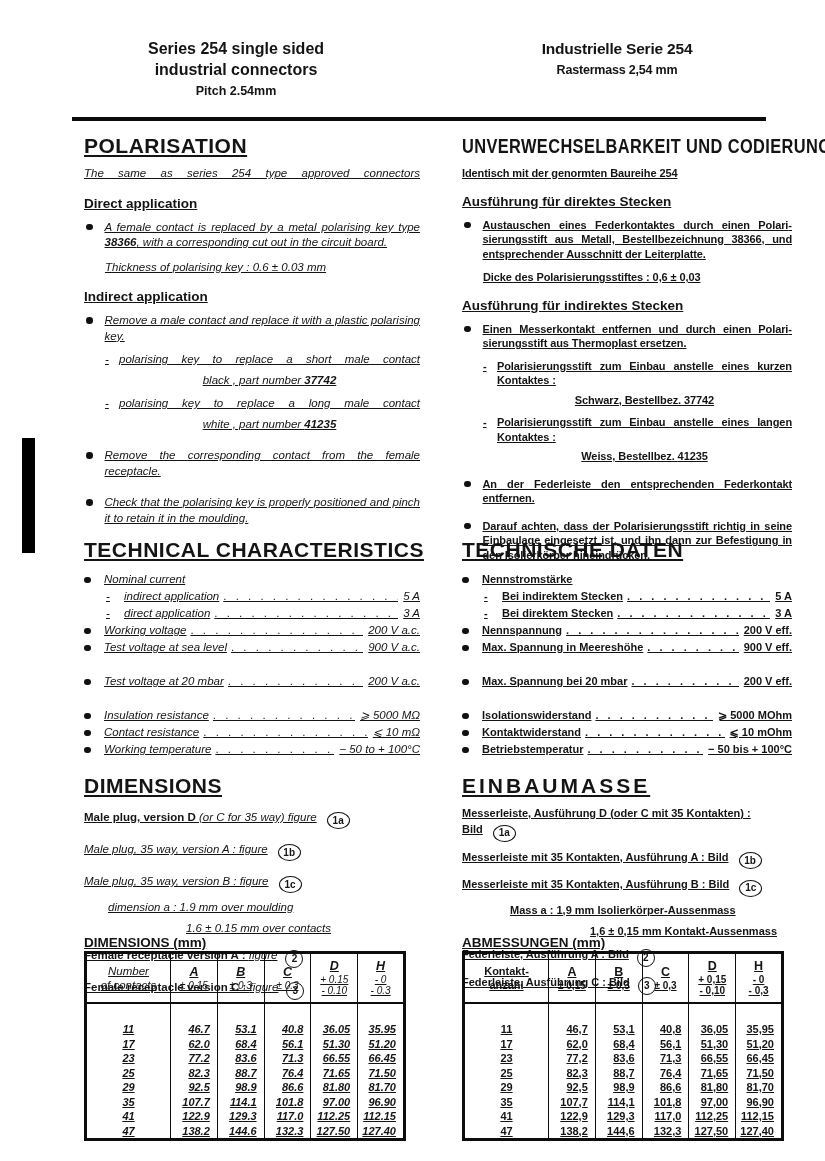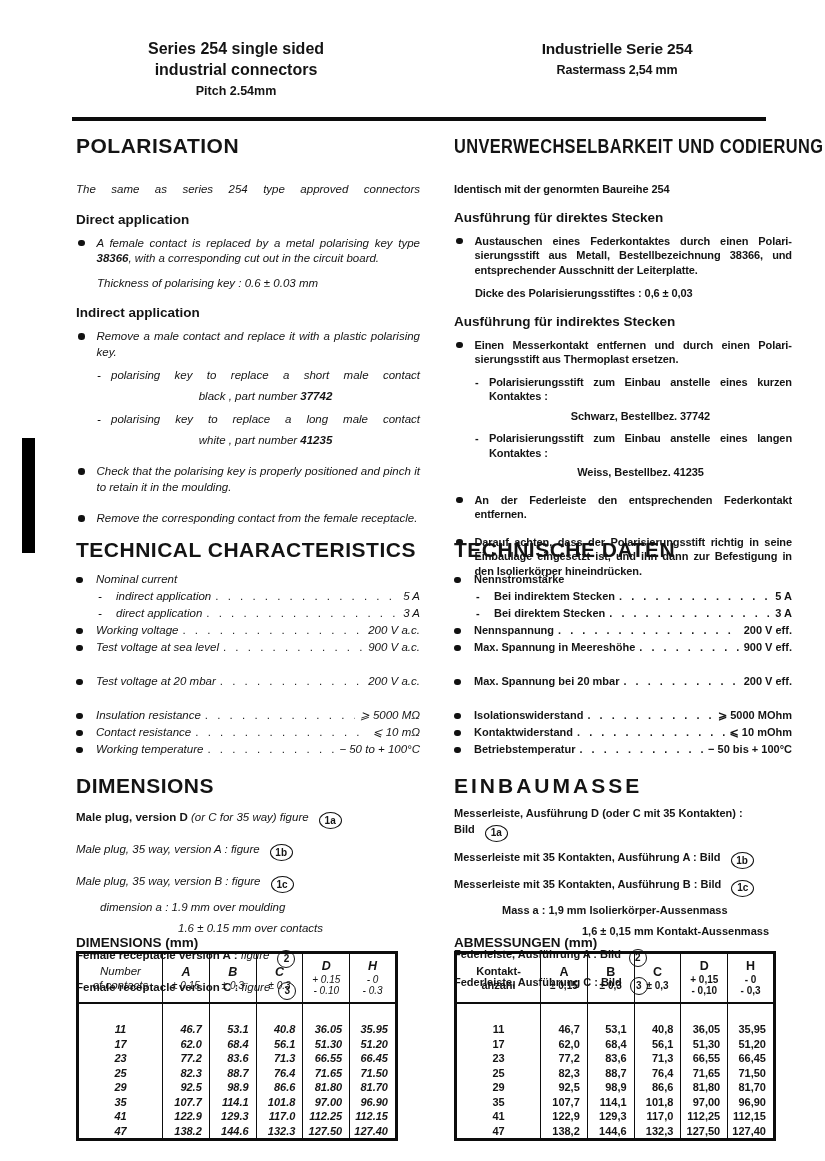--- a/index.html
+++ b/index.html
@@ -11,39 +11,39 @@
   .head-en{top:38px;left:96px;width:280px;font-size:16px;}
   .head-de{top:38px;left:477px;width:280px;font-size:15.5px;letter-spacing:-0.2px;}
   .head-sub{font-size:12.5px;margin-top:3px;line-height:16px;}
   .head-rule{position:absolute;top:117px;left:72px;width:694px;height:4px;background:#0c0c0c;}
   .margin-bar{position:absolute;top:438px;left:22px;width:13px;height:115px;background:#000;}
 
   
   .col{position:absolute;top:134px;}
   .col-en{left:72px;width:348px;}
   .col-de{left:450px;width:342px;}
-  .sec{position:absolute;left:4px;right:0;}
+  .sec{position:absolute;left:12px;right:0;text-decoration:underline;}
   .sec-1{top:0;}  .sec-2{top:404px;}  .sec-3{top:640px;}  .sec-4{top:800px;}
 
   h1{font-size:21px;font-weight:700;margin:0 0 0 0;line-height:24px;letter-spacing:0.5px;white-space:nowrap;}
   h1 .tight{display:inline-block;transform:scaleX(.78);transform-origin:left center;white-space:nowrap;}
   h1.spaced{letter-spacing:3px;}
   h2{font-size:13.5px;font-weight:700;margin:13px 0 0 0;line-height:17px;}
   h3{font-size:13.5px;font-weight:700;margin:0;line-height:17px;}
 
   
   .col-en .body{font-style:italic;font-size:11.5px;line-height:15.5px;}
   .col-de .body{font-weight:700;font-size:11px;line-height:14.5px;letter-spacing:-0.1px;}
   .col-de h2{margin-top:12px;}
 
   p{margin:0;}
   .just{text-align:justify;}
   .spread{text-align:justify;text-align-last:justify;}
   .center{text-align:center;}
-  .intro{margin-top:24px;}
+  .intro{margin-top:8px;}
 
   .bullet{display:flex;margin-top:8px;}
   .bullet.gap{margin-top:16px;}
   .mk-dot{flex:0 0 auto;width:6.5px;height:6.5px;border-radius:50%;background:#111;margin:4px 12px 0 2px;}
   .bullet > div{flex:1 1 auto;}
   .note{margin-top:9px;padding-left:21px;}
   .dashitem{display:flex;margin-top:8px;padding-left:21px;}
   .mk-dash{flex:0 0 auto;width:14px;}
   .dashbody{flex:1 1 auto;}
   .partline{margin-top:5px;}
@@ -148,27 +148,27 @@
       <div class="dashitem body">
         <span class="mk-dash">-</span>
         <div class="dashbody">
           <p class="spread">polarising key to replace a long male contact</p>
           <p class="center partline"><span>white , part number </span><b>41235</b></p>
         </div>
       </div>
       <div class="bullet body gap">
         <span class="mk-dot"></span>
         <div>
+            <p class="just">Remove the corresponding contact from the female receptacle.</p>
+          </div>
+      </div>
+      <div class="bullet body gap">
+        <span class="mk-dot"></span>
+        <div>
             <p class="just">Check that the polarising key is properly positioned and pinch it to retain it in the moulding.</p>
-          </div>
-      </div>
-      <div class="bullet body gap">
-        <span class="mk-dot"></span>
-        <div>
-            <p class="just">Remove the corresponding contact from the female receptacle.</p>
           </div>
       </div>
     </div>
 
     <div class="sec sec-2">
       <h1>TECHNICAL CHARACTERISTICS</h1>
       <div class="speclist" id="tech-en-rows">
           <div class="spec-row">
             <span class="mk"><span class="dot"></span></span>
             <span class="lbl">Nominal current</span>

